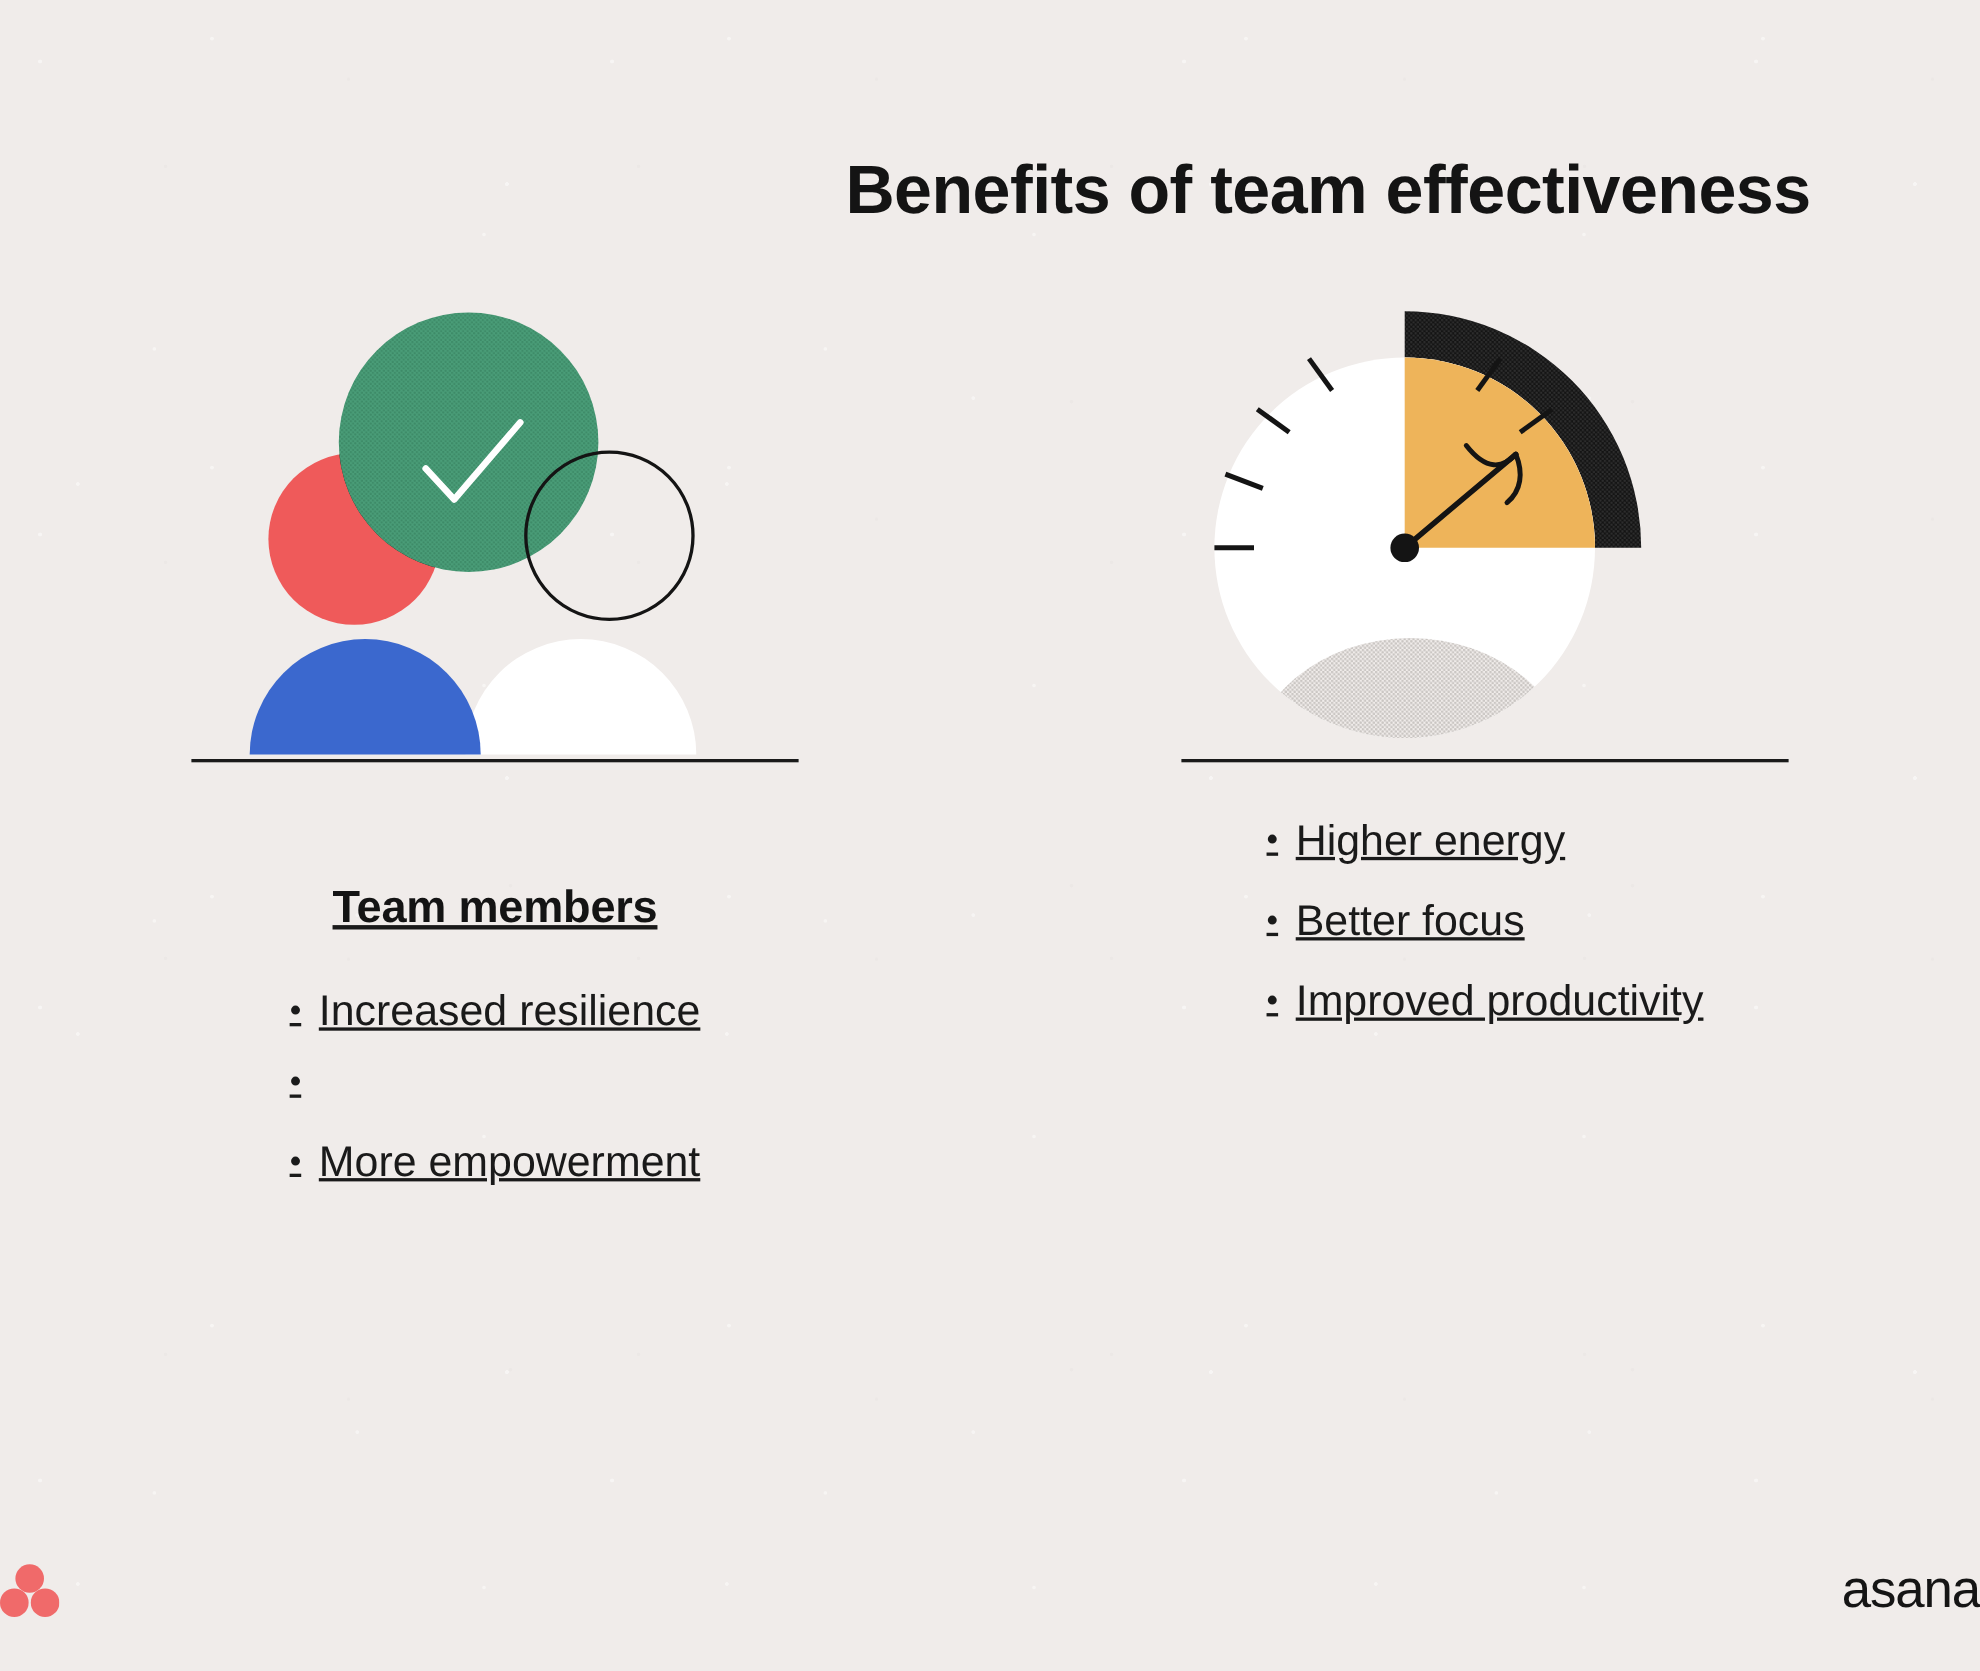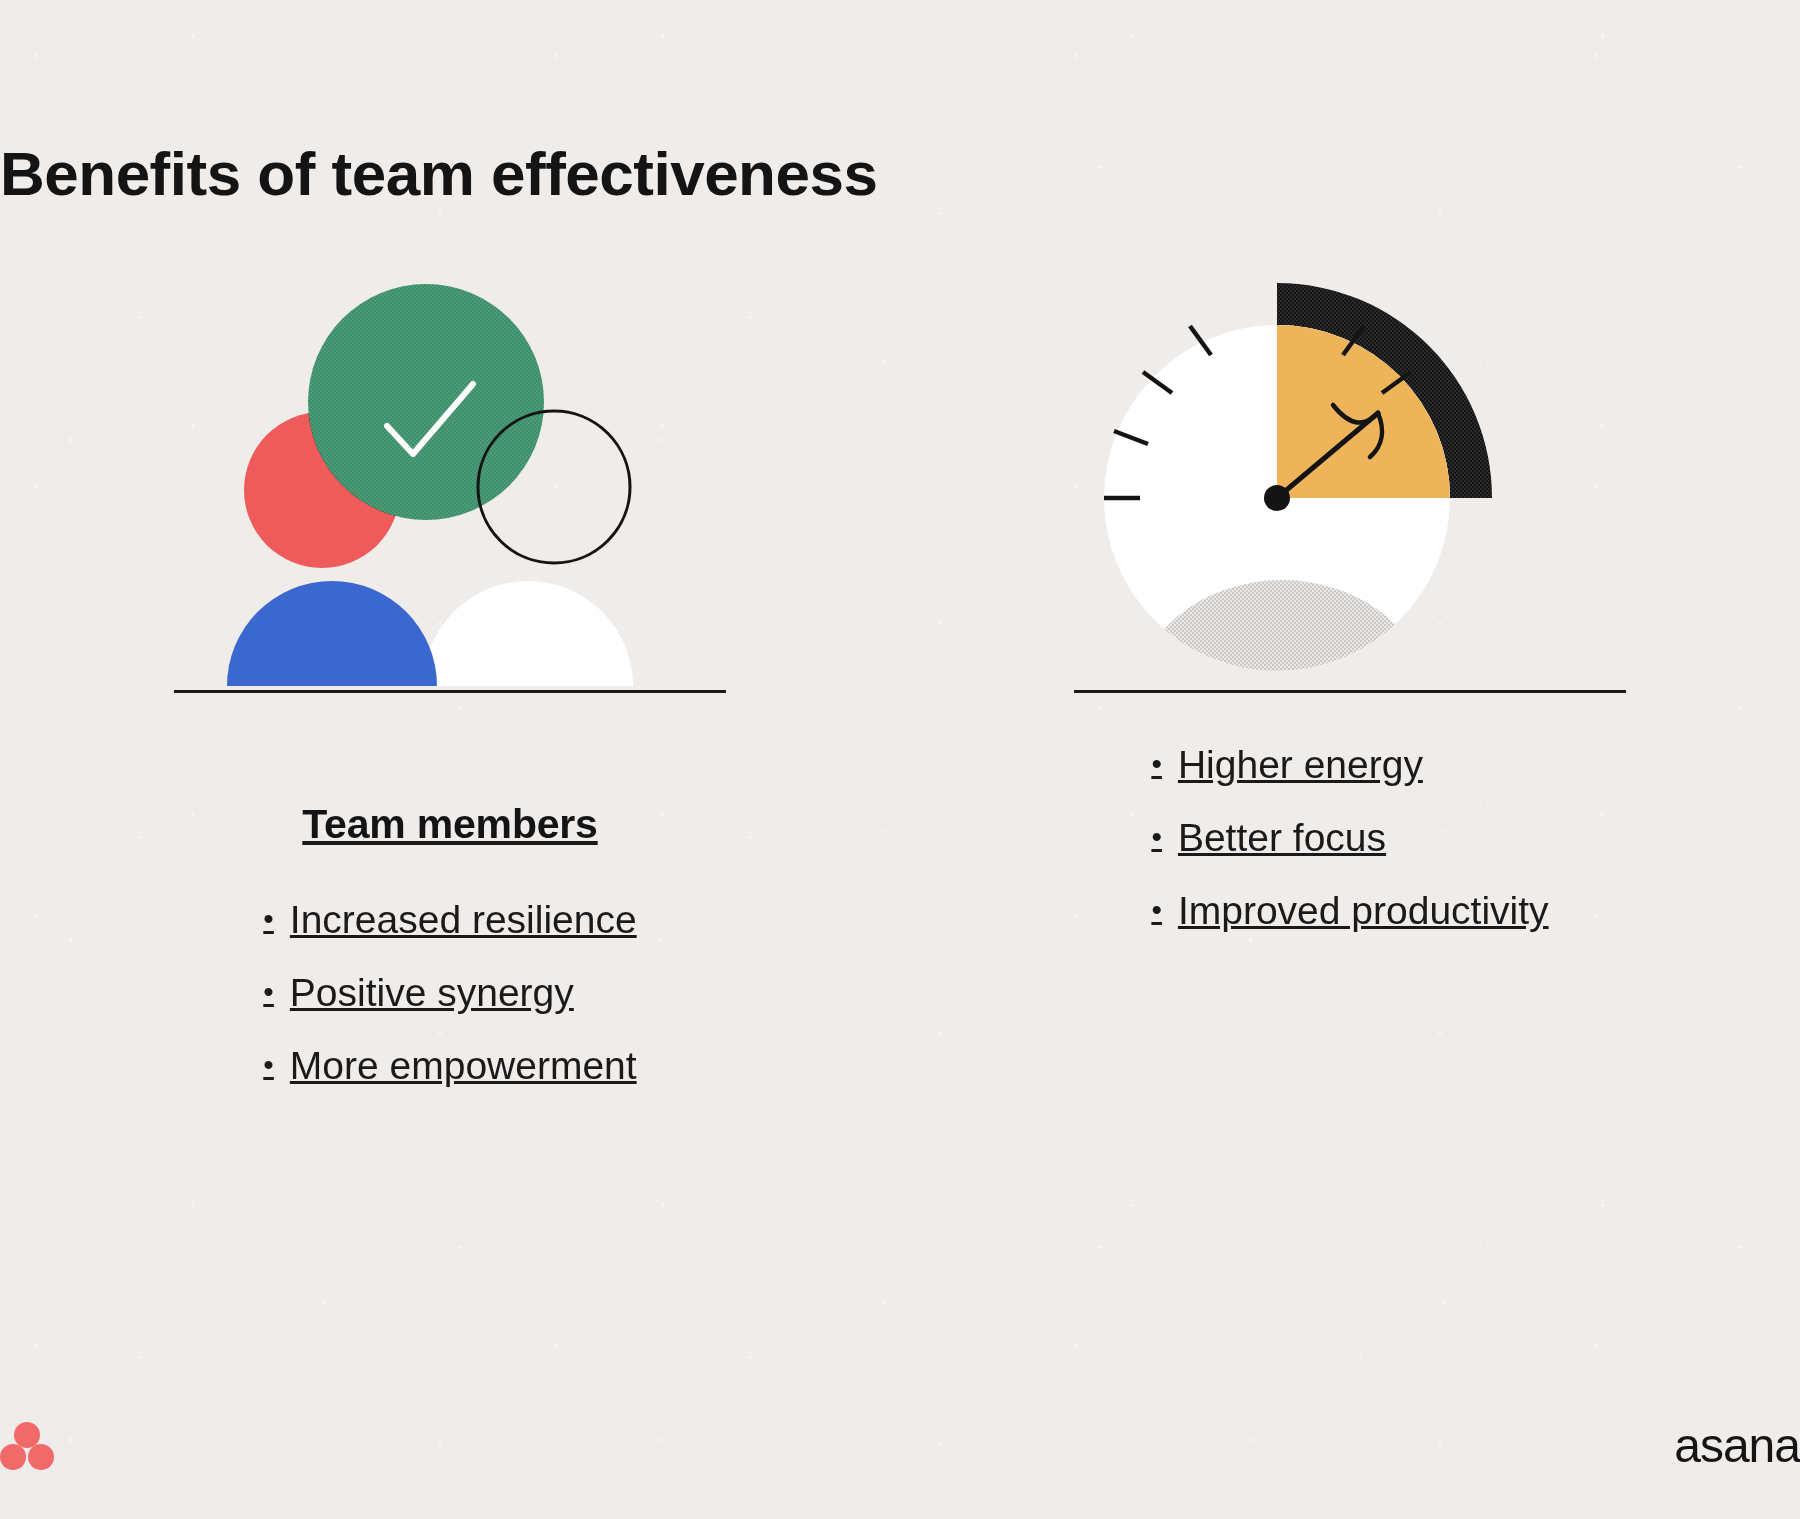--- a/index.html
+++ b/index.html
@@ -35,21 +35,21 @@
     background-size: 520px 430px, 610px 520px, 470px 390px, 560px 470px,
                      640px 540px, 500px 410px, 590px 500px,
                      430px 360px, 480px 400px, 510px 440px;
   }
 
   .page-title {
     position: absolute;
     top: 96px;
     left: 0;
     width: 1646px;
-    text-align: left;
+    text-align: right;
     font-size: 62px;
     font-weight: 700;
     letter-spacing: -0.5px;
     color: #141414;
   }
 
   .columns {
     position: absolute;
     top: 250px;
     left: 0;
@@ -172,21 +172,20 @@
 
     <div class="col-heading">Team members</div>
 
     <ul class="bullets">
       <li>
         <span class="bullet-dot">•</span>
         <span>Increased resilience</span>
       </li>
       <li>
         <span class="bullet-dot">•</span>
-        <span>Positive synergy</span>
       </li>
       <li>
         <span class="bullet-dot">•</span>
         <span>More empowerment</span>
       </li>
     </ul>
   </div>
 
   <div class="column">
     <div class="illustration">

